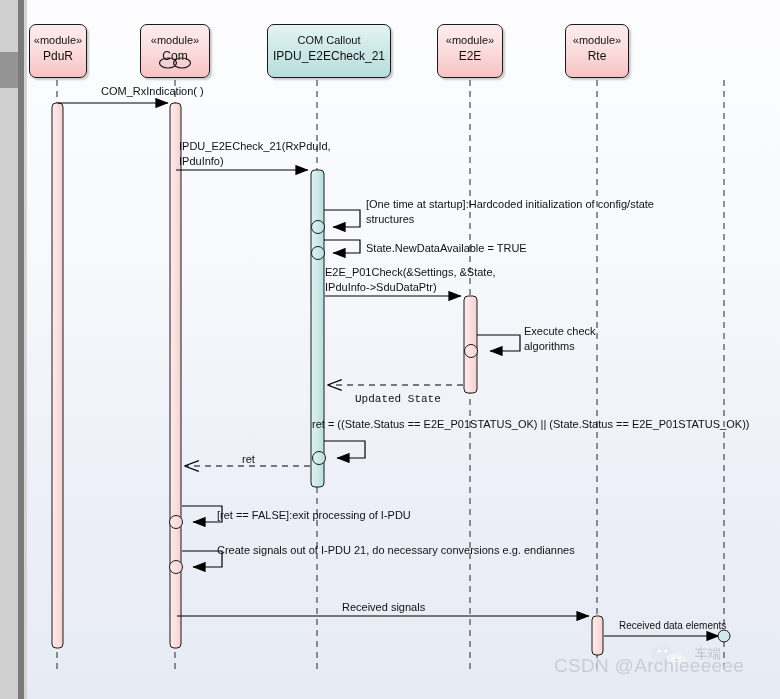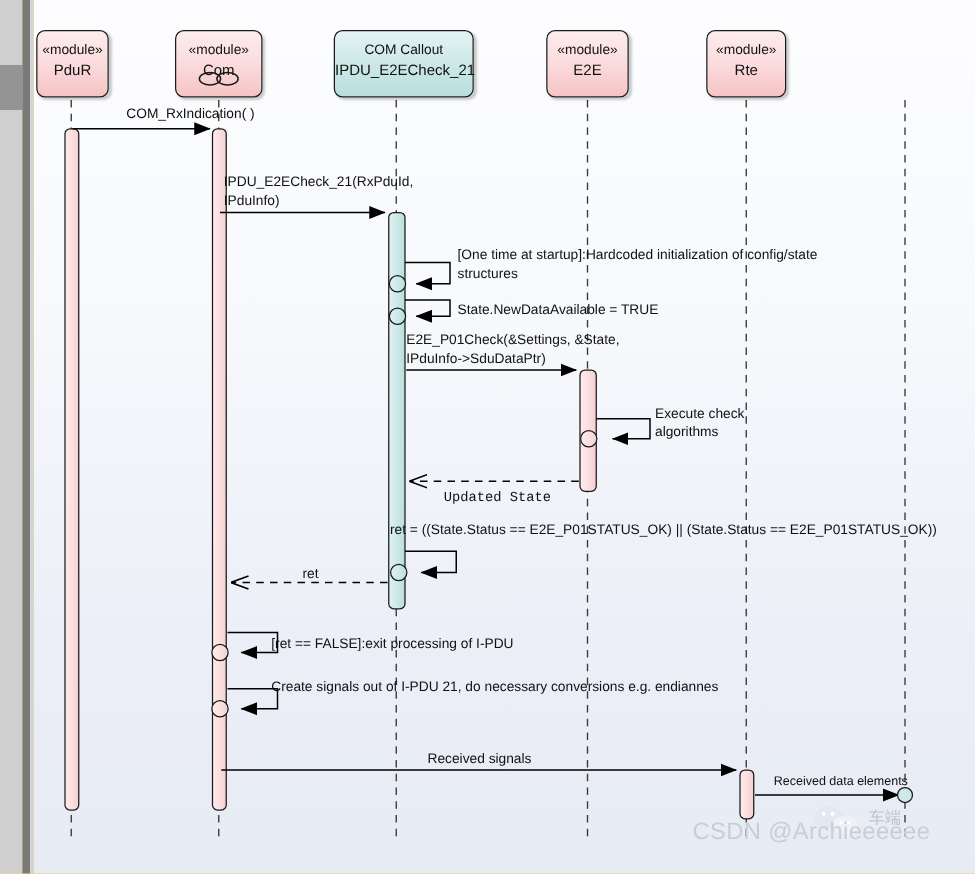--- a/index.html
+++ b/index.html
@@ -8,21 +8,21 @@
     background: #ffffff;
   }
   body {
     font-family: "Liberation Sans", sans-serif;
   }
   #app {
     position: relative;
     width: 780px;
     height: 699px;
     overflow: hidden;
-    background: #eab308;
+    background: #ec4899;
   }
 
   
   .scrollbar-track {
     position: absolute;
     left: 0; top: 0;
     width: 18px; height: 699px;
     background: #cfcfcf;
   }
   .scrollbar-thumb {
@@ -211,21 +211,21 @@
 
     <div class="head pink" style="left:113px; top:24px; width:70px; height:54px;">
       <span class="stereo">«module»</span>
       <span class="nm">Com</span>
       <svg class="iface-icon" viewBox="0 0 34 12">
         <ellipse cx="10" cy="6" rx="8.5" ry="5" fill="none" stroke="#1a1a1a" stroke-width="1.2"></ellipse>
         <ellipse cx="24" cy="6" rx="8.5" ry="5" fill="none" stroke="#1a1a1a" stroke-width="1.2"></ellipse>
       </svg>
     </div>
 
-    <div class="head cyan" style="left:240px; top:24px; width:112px; height:54px;">
+    <div class="head cyan" style="left:240px; top:24px; width:124px; height:54px;">
       <span class="stereo">COM Callout</span>
       <span class="nm">IPDU_E2ECheck_21</span>
     </div>
 
     <div class="head pink" style="left:410px; top:24px; width:66px; height:54px;">
       <span class="stereo">«module»</span>
       <span class="nm">E2E</span>
     </div>
 
     <div class="head pink" style="left:538px; top:24px; width:64px; height:54px;">

